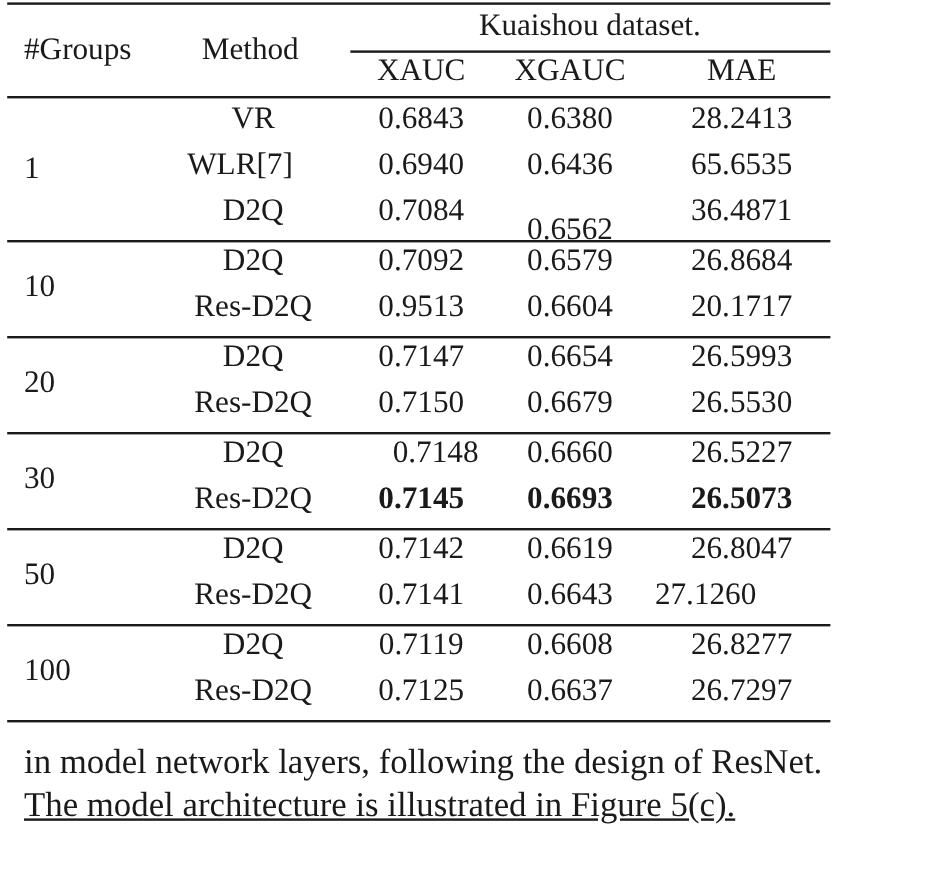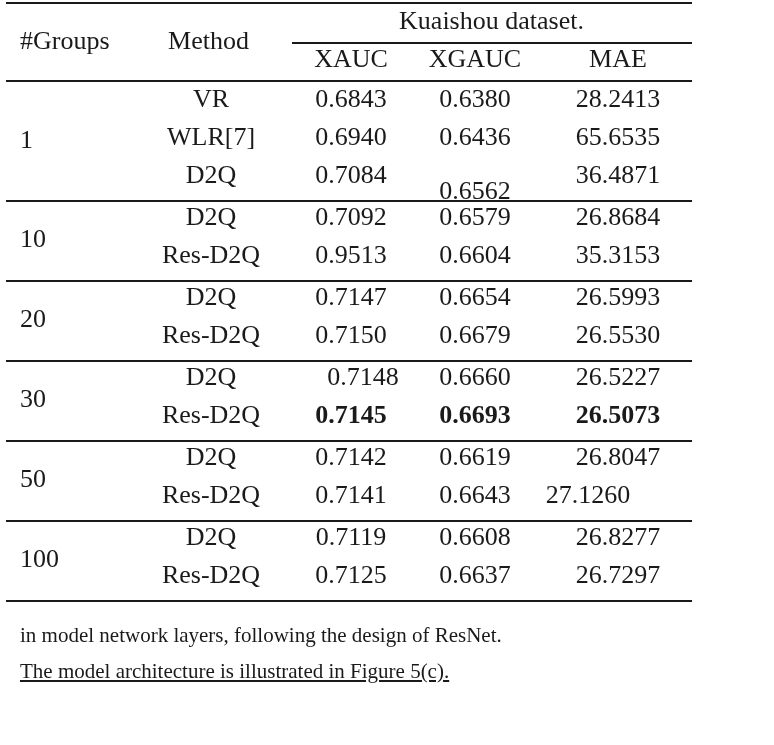--- a/index.html
+++ b/index.html
@@ -5,58 +5,58 @@
   html, body { margin:0; padding:0; background:#ffffff; }
   body { width:774px; height:745px; position:relative; overflow:hidden;
          font-family:"Liberation Serif","DejaVu Serif",serif; color:#1a1a1a; }
   .tbl { position:absolute; left:6px; top:2px; width:686px; }
   .rule { position:absolute; left:0; background:#1a1a1a; }
   .rule.thick { height:2px; }
   .rule.thin { height:1.5px; }
   .cell { position:absolute; font-size:26px; line-height:30px; white-space:nowrap; }
   .c { text-align:center; }
   .b { font-weight:bold; }
-  .caption-text { position:absolute; left:20px; font-size:21px; line-height:30px; white-space:nowrap; }
+  .caption-text { position:absolute; left:20px; font-size:29px; line-height:30px; white-space:nowrap; }
 </style>
 </head>
 <body>
 
 <div class="tbl" id="tbl">
     <div class="rule thick" style="top: 0px; left: 0px; width: 686px;"></div>
     <div class="cell" style="left: 14px; top: 24px;">#Groups</div>
     <div class="cell c" style="left: 135px; width: 135px; top: 24px;">Method</div>
     <div class="cell c" style="left: 285px; width: 401px; top: 4px;">Kuaishou dataset.</div>
     <div class="rule thin" style="top: 40px; left: 286px; width: 400px;"></div>
     <div class="cell c" style="left: 290px; width: 110px; top: 42px;">XAUC</div>
     <div class="cell c" style="left: 400px; width: 138px; top: 42px;">XGAUC</div>
     <div class="cell c" style="left: 538px; width: 148px; top: 42px;">MAE</div>
     <div class="rule thin" style="top: 78px; left: 0px; width: 686px;"></div>
     <div class="cell" style="left: 14px; top: 123px;">1</div>
     <div class="cell c" style="left: 140px; width: 130px; top: 82px;">VR</div>
     <div class="cell c" style="left: 290px; width: 110px; top: 82px;">0.6843</div>
     <div class="cell c" style="left: 400px; width: 138px; top: 82px;">0.6380</div>
     <div class="cell c" style="left: 538px; width: 148px; top: 82px;">28.2413</div>
-    <div class="cell c" style="left: 140px; width: 130px; top: 120px;">WLR[7]</div>
+    <div class="cell c" style="left: 129px; width: 130px; top: 120px;">WLR[7]</div>
     <div class="cell c" style="left: 290px; width: 110px; top: 120px;">0.6940</div>
     <div class="cell c" style="left: 400px; width: 138px; top: 120px;">0.6436</div>
     <div class="cell c" style="left: 538px; width: 148px; top: 120px;">65.6535</div>
     <div class="cell c" style="left: 140px; width: 130px; top: 158px;">D2Q</div>
     <div class="cell c" style="left: 290px; width: 110px; top: 158px;">0.7084</div>
     <div class="cell c" style="left: 400px; width: 138px; top: 158px; margin-top: 16px;">0.6562</div>
     <div class="cell c" style="left: 538px; width: 148px; top: 158px;">36.4871</div>
     <div class="rule thin" style="top: 198px; left: 0px; width: 686px;"></div>
     <div class="cell" style="left: 14px; top: 222px;">10</div>
     <div class="cell c" style="left: 140px; width: 130px; top: 200px;">D2Q</div>
     <div class="cell c" style="left: 290px; width: 110px; top: 200px;">0.7092</div>
     <div class="cell c" style="left: 400px; width: 138px; top: 200px;">0.6579</div>
     <div class="cell c" style="left: 538px; width: 148px; top: 200px;">26.8684</div>
     <div class="cell c" style="left: 140px; width: 130px; top: 238px;">Res-D2Q</div>
     <div class="cell c" style="left: 290px; width: 110px; top: 238px;">0.9513</div>
     <div class="cell c" style="left: 400px; width: 138px; top: 238px;">0.6604</div>
-    <div class="cell c" style="left: 538px; width: 148px; top: 238px;">35.3153</div>
+    <div class="cell c" style="left: 538px; width: 148px; top: 238px;">20.1717</div>
     <div class="rule thin" style="top: 278px; left: 0px; width: 686px;"></div>
     <div class="cell" style="left: 14px; top: 302px;">20</div>
     <div class="cell c" style="left: 140px; width: 130px; top: 280px;">D2Q</div>
     <div class="cell c" style="left: 290px; width: 110px; top: 280px;">0.7147</div>
     <div class="cell c" style="left: 400px; width: 138px; top: 280px;">0.6654</div>
     <div class="cell c" style="left: 538px; width: 148px; top: 280px;">26.5993</div>
     <div class="cell c" style="left: 140px; width: 130px; top: 318px;">Res-D2Q</div>
     <div class="cell c" style="left: 290px; width: 110px; top: 318px;">0.7150</div>
     <div class="cell c" style="left: 400px; width: 138px; top: 318px;">0.6679</div>
     <div class="cell c" style="left: 538px; width: 148px; top: 318px;">26.5530</div>

